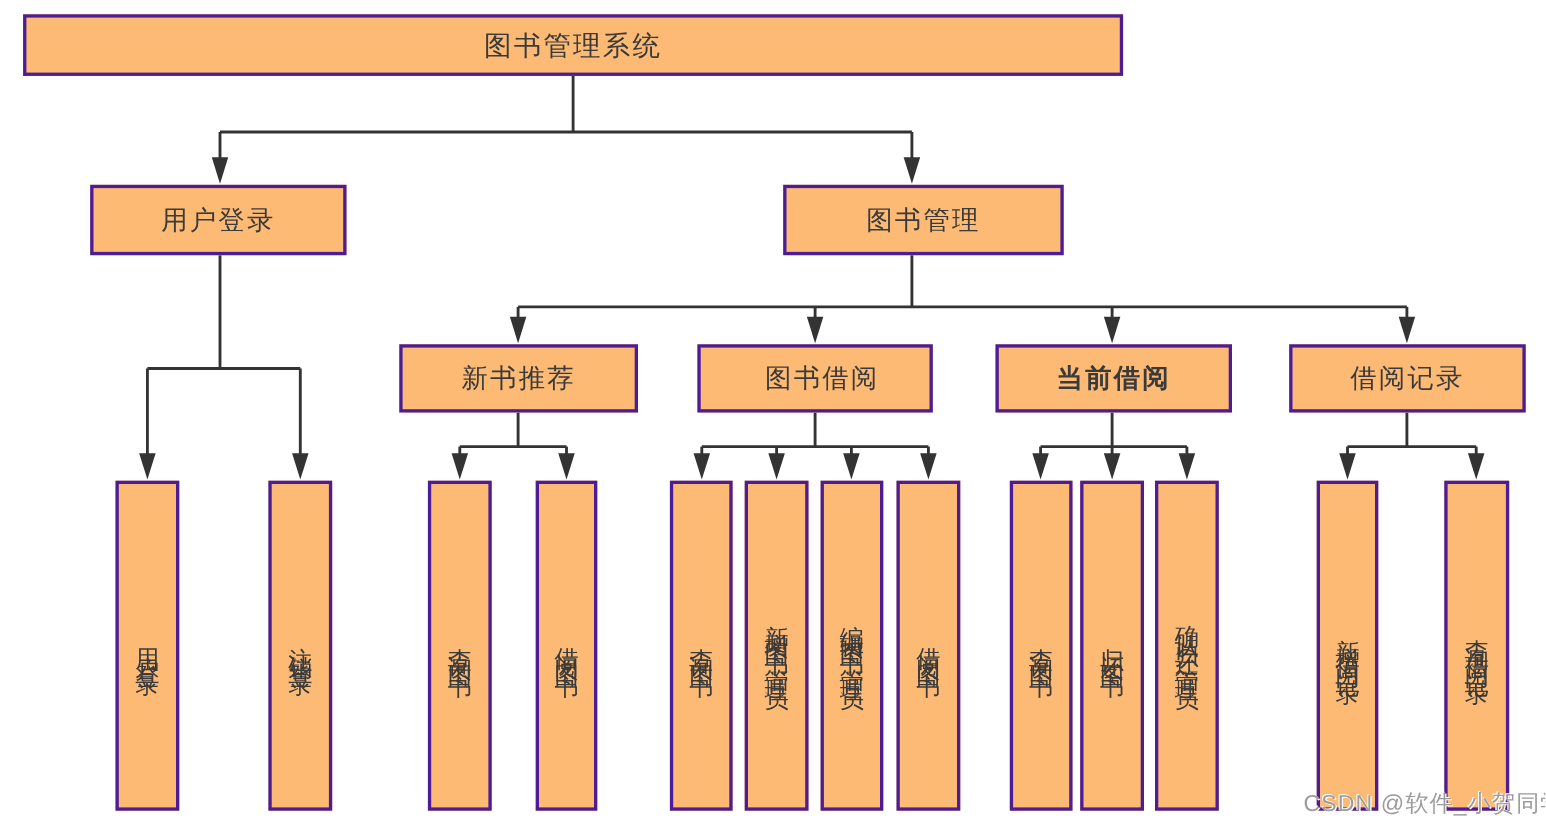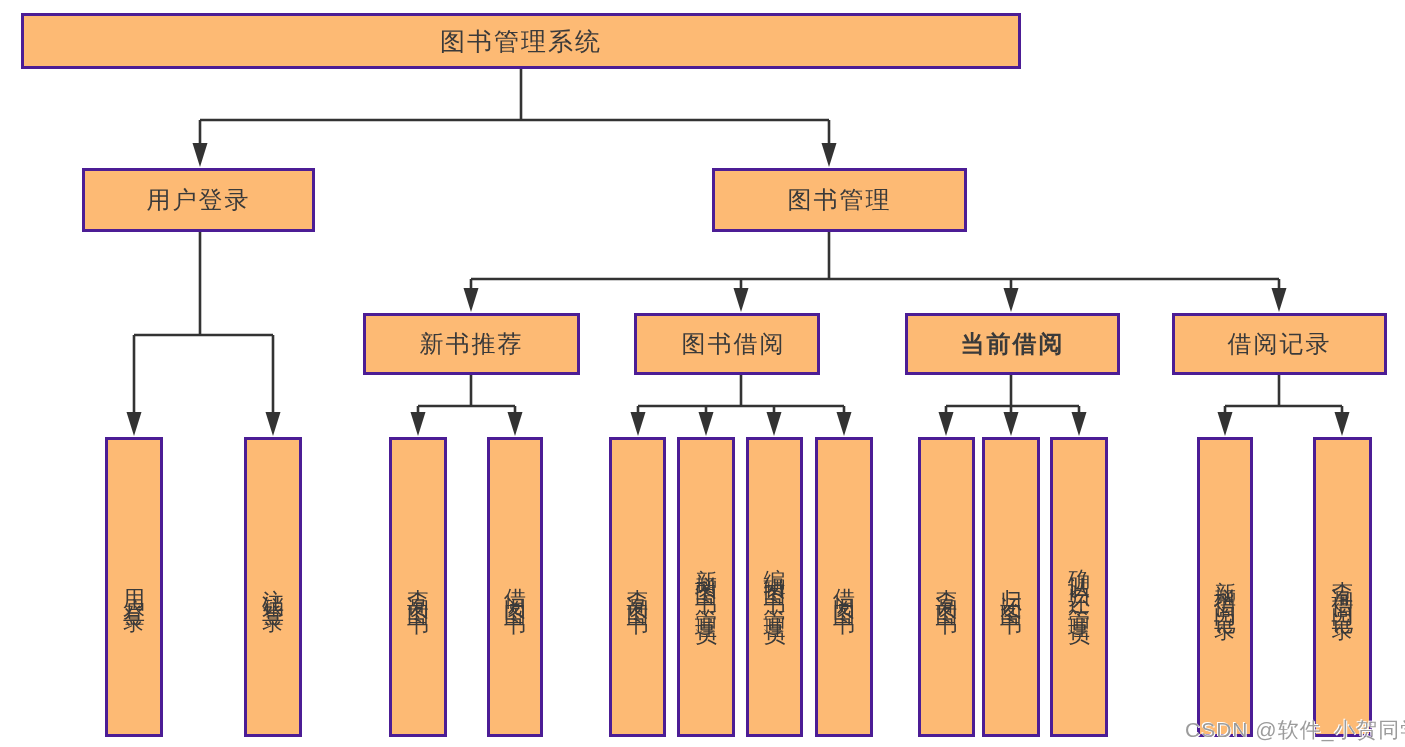--- a/index.html
+++ b/index.html
@@ -43,21 +43,21 @@
     font-size: 22px;
     letter-spacing: 8px;
     line-height: 1;
     white-space: nowrap;
   }
   
   .n-root        { left: 21px;   top: 13px;  width: 1000px; height: 56px; font-size: 25px; }
   .n-user-login  { left: 82px;   top: 168px; width: 233px;  height: 64px; }
   .n-book-mgmt   { left: 712px;  top: 168px; width: 255px;  height: 64px; }
   .n-new-book    { left: 363px;  top: 313px; width: 217px;  height: 62px; }
-  .n-book-borrow { left: 634px;  top: 313px; width: 186px;  height: 62px; padding-left: 13px; }
+  .n-book-borrow { left: 634px;  top: 313px; width: 214px;  height: 62px; padding-left: 13px; }
   .n-current     { left: 905px;  top: 313px; width: 215px;  height: 62px; font-weight: bold; }
   .n-record      { left: 1172px; top: 313px; width: 215px;  height: 62px; }
   .l-ul-login    { left: 105px;  top: 437px; width: 58px; height: 300px; }
   .l-ul-logout   { left: 244px;  top: 437px; width: 58px; height: 300px; }
   .l-nb-query    { left: 389px;  top: 437px; width: 58px; height: 300px; }
   .l-nb-borrow   { left: 487px;  top: 437px; width: 56px; height: 300px; }
   .l-bb-query    { left: 609px;  top: 437px; width: 57px; height: 300px; }
   .l-bb-add      { left: 677px;  top: 437px; width: 58px; height: 300px; }
   .l-bb-edit     { left: 746px;  top: 437px; width: 57px; height: 300px; }
   .l-bb-borrow   { left: 815px;  top: 437px; width: 58px; height: 300px; }

